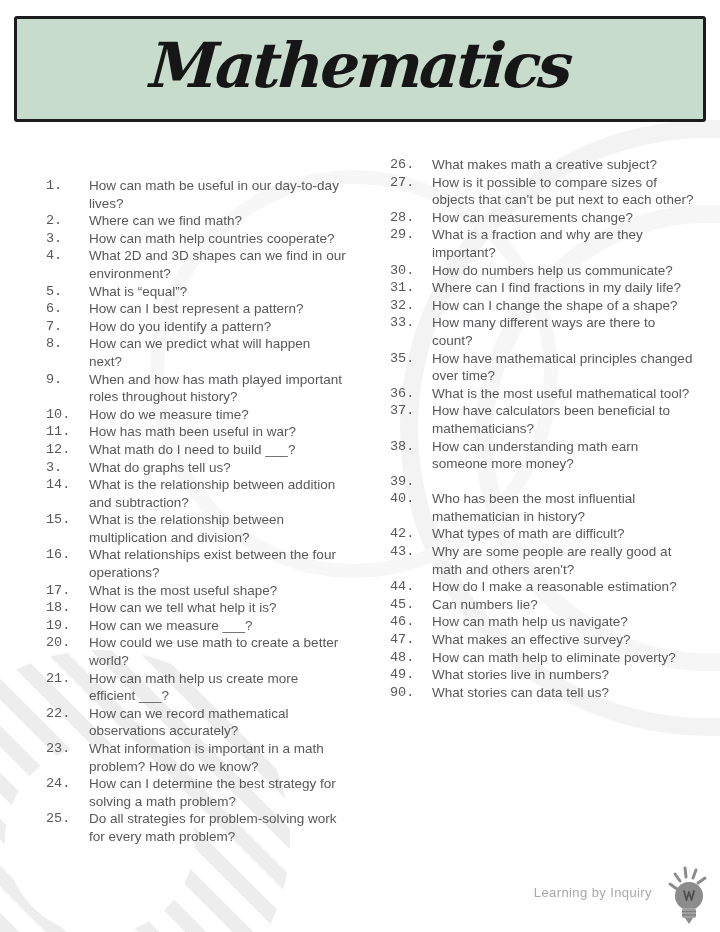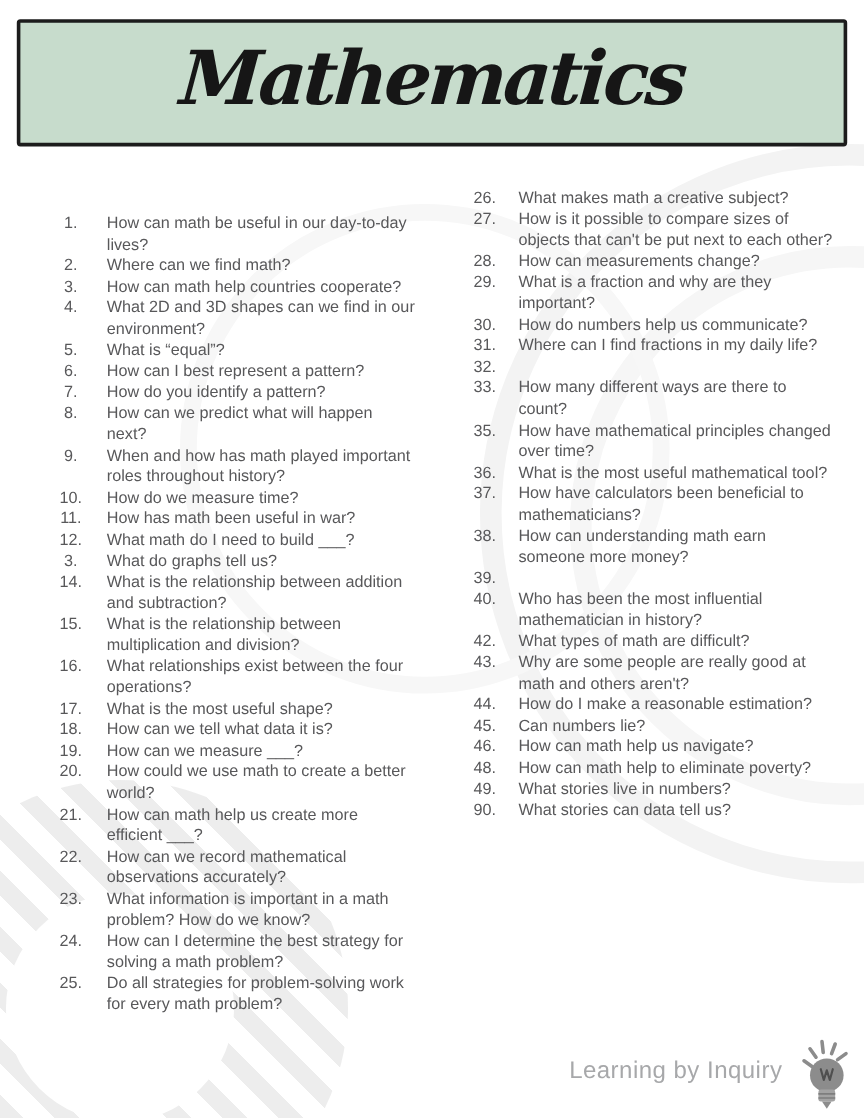--- a/index.html
+++ b/index.html
@@ -66,38 +66,39 @@
     z-index: 1;
     color: var(--text-color, #58585a);
     font-size: 13.5px;
     line-height: 17.6px;
   }
   .col-left  { left: 46px;  top: 177px; width: 306px; }
   .col-right { left: 390px; top: 156px; width: 310px; }
   .q-row { display: flex; }
   .q-num {
     flex: 0 0 auto;
-    text-align: center;
+    text-align: left;
+    font-family: Liberation Mono, monospace;
   }
   .col-left  .q-num { width: 26px; margin-right: 17px; }
   .col-right .q-num { width: 28px; margin-right: 14px; }
   .q-text { flex: 0 0 auto; }
   .col-left  .q-text { width: 258px; }
   .col-right .q-text { width: 263px; }
   
   .footer {
     position: absolute;
     z-index: 2;
     right: 8px; bottom: 6px;
     display: flex;
     align-items: center;
   }
   .brand-text {
     color: var(--brand-color, #a7a8aa);
-    font-size: 20px;
+    font-size: 13px;
     letter-spacing: 0.4px;
     margin-right: 10px;
     margin-bottom: 6px;
   }
   .bulb-svg { width: 50px; height: 62px; display: block; }
 </style>
 </head>
 <body>
 
 <div class="page">
@@ -176,21 +177,21 @@
       <div class="q-row">
         <span class="q-num">16.</span>
         <span class="q-text">What relationships exist between the four operations?</span>
       </div>
       <div class="q-row">
         <span class="q-num">17.</span>
         <span class="q-text">What is the most useful shape?</span>
       </div>
       <div class="q-row">
         <span class="q-num">18.</span>
-        <span class="q-text">How can we tell what data it is?</span>
+        <span class="q-text">How can we tell what help it is?</span>
       </div>
       <div class="q-row">
         <span class="q-num">19.</span>
         <span class="q-text">How can we measure ___?</span>
       </div>
       <div class="q-row">
         <span class="q-num">20.</span>
         <span class="q-text">How could we use math to create a better world?</span>
       </div>
       <div class="q-row">
@@ -234,20 +235,21 @@
       <div class="q-row">
         <span class="q-num">30.</span>
         <span class="q-text">How do numbers help us communicate?</span>
       </div>
       <div class="q-row">
         <span class="q-num">31.</span>
         <span class="q-text">Where can I find fractions in my daily life?</span>
       </div>
       <div class="q-row">
         <span class="q-num">32.</span>
+        <span class="q-text">How can I change the shape of a shape?</span>
       </div>
       <div class="q-row">
         <span class="q-num">33.</span>
         <span class="q-text">How many different ways are there to count?</span>
       </div>
       <div class="q-row">
         <span class="q-num">35.</span>
         <span class="q-text">How have mathematical principles changed over time?</span>
       </div>
       <div class="q-row">
@@ -281,20 +283,24 @@
         <span class="q-num">44.</span>
         <span class="q-text">How do I make a reasonable estimation?</span>
       </div>
       <div class="q-row">
         <span class="q-num">45.</span>
         <span class="q-text">Can numbers lie?</span>
       </div>
       <div class="q-row">
         <span class="q-num">46.</span>
         <span class="q-text">How can math help us navigate?</span>
+      </div>
+      <div class="q-row">
+        <span class="q-num">47.</span>
+        <span class="q-text">What makes an effective survey?</span>
       </div>
       <div class="q-row">
         <span class="q-num">48.</span>
         <span class="q-text">How can math help to eliminate poverty?</span>
       </div>
       <div class="q-row">
         <span class="q-num">49.</span>
         <span class="q-text">What stories live in numbers?</span>
       </div>
       <div class="q-row">

